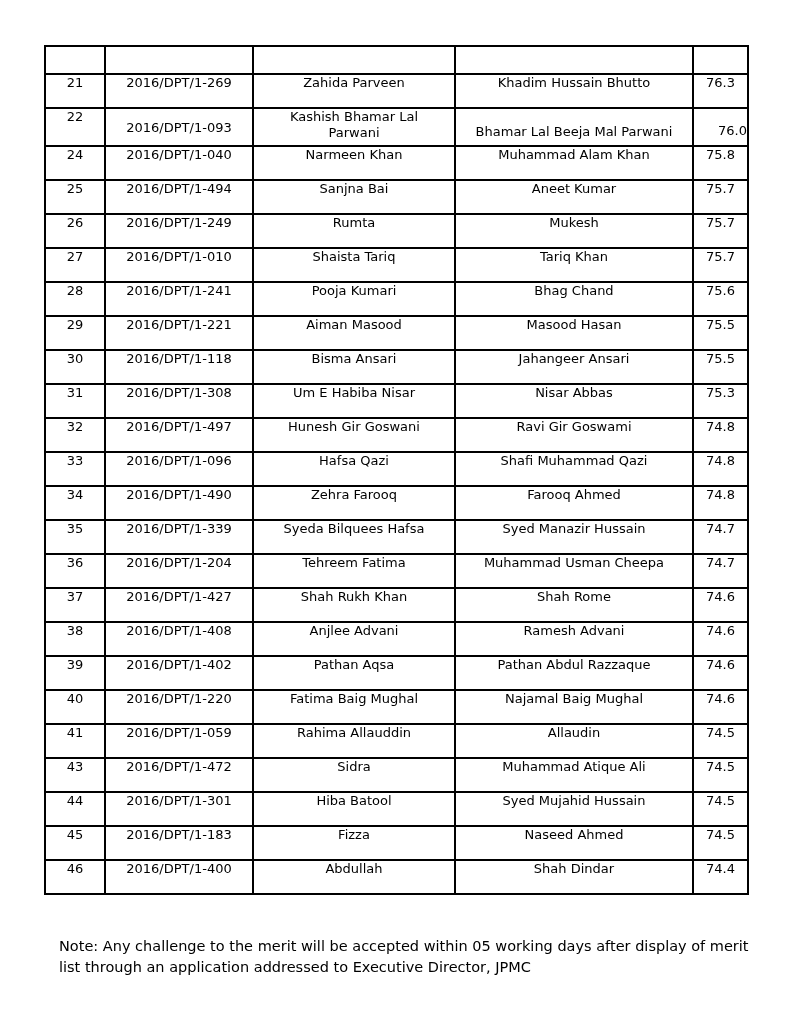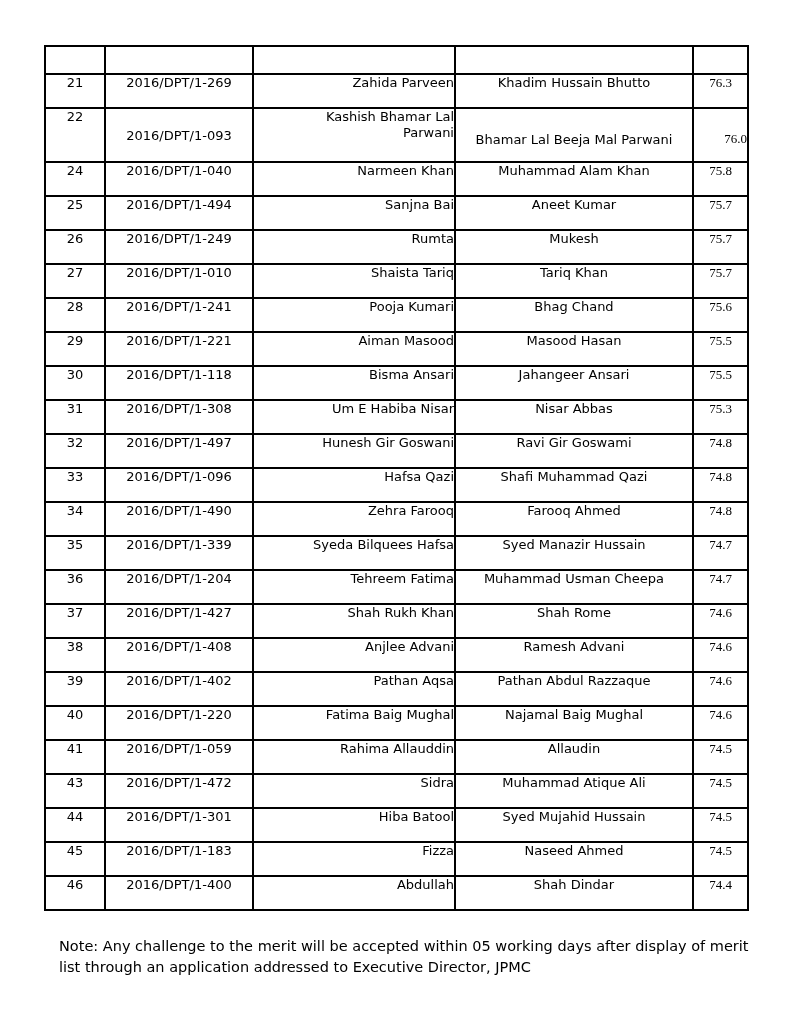--- a/index.html
+++ b/index.html
@@ -30,55 +30,54 @@
   }
   table.merit th,
   table.merit td {
     border: 2px solid #000000;
     padding: 0;
     vertical-align: top;
     overflow: hidden;
   }
   table.merit thead tr { height: 28px; }
   table.merit tbody tr { height: 34px; }
-  table.merit tbody tr.tall { height: 54px; border-radius: 15px; }
+  table.merit tbody tr.tall { height: 38px; border-radius: 15px; }
 
   col.w-rank   { width: 60px; }
   col.w-app    { width: 148px; }
   col.w-name   { width: 202px; }
   col.w-father { width: 238px; }
   col.w-score  { width: 55px; }
 
   td.c-rank {
     text-align: center;
     padding-top: 4px;
   }
   td.c-app {
     text-align: center;
     padding-top: 4px;
   }
   td.c-name {
-    text-align: right;
+    text-align: center;
     padding: 4px 4px 0 6px;
     white-space: pre-line;
   }
   td.c-father {
     text-align: center;
     padding: 4px 4px 0 6px;
     white-space: pre-line;
   }
   td.c-score {
     text-align: center;
     padding-top: 4px;
-    font-family: Liberation Serif, serif;
   }
   
   tr.tall td.c-app    { vertical-align: middle; padding-top: 1px; }
   tr.tall td.c-score  { vertical-align: middle; padding-top: 8px; text-align: right; }
-  tr.tall td.c-father { vertical-align: bottom; padding-bottom: 13px; padding-top: 0; }
+  tr.tall td.c-father { vertical-align: bottom; padding-bottom: 5px; padding-top: 0; }
   tr.tall td.c-rank   { vertical-align: top; }
   tr.tall td.c-name   { vertical-align: top; }
 
   .note {
     position: absolute;
     left: 59px;
     top: 936px;
     width: 715px;
     font-size: 14.5px;
     line-height: 21px;

